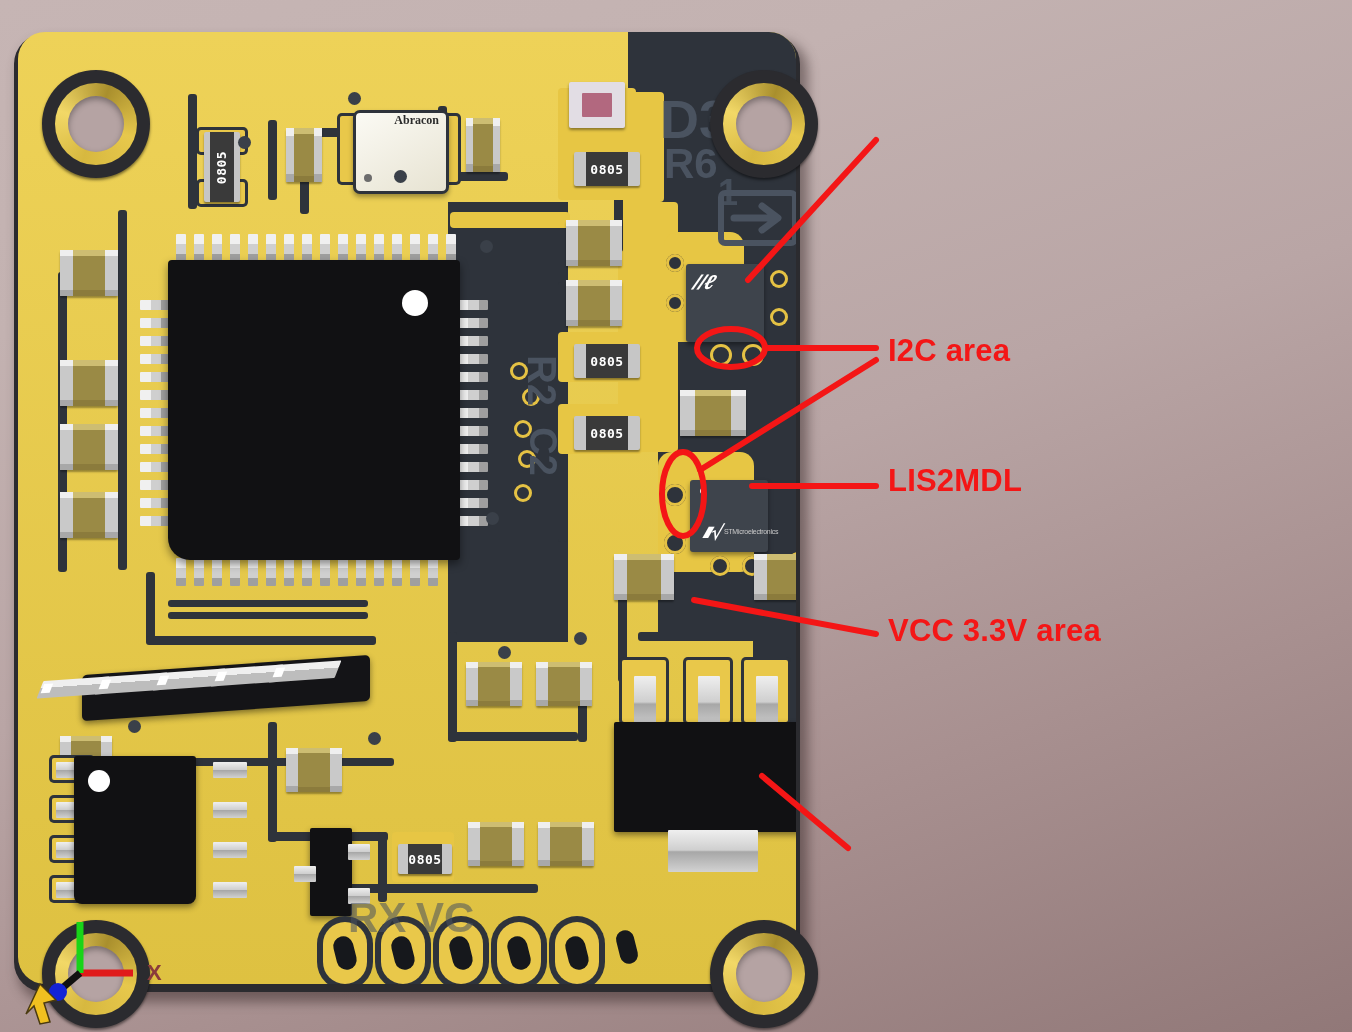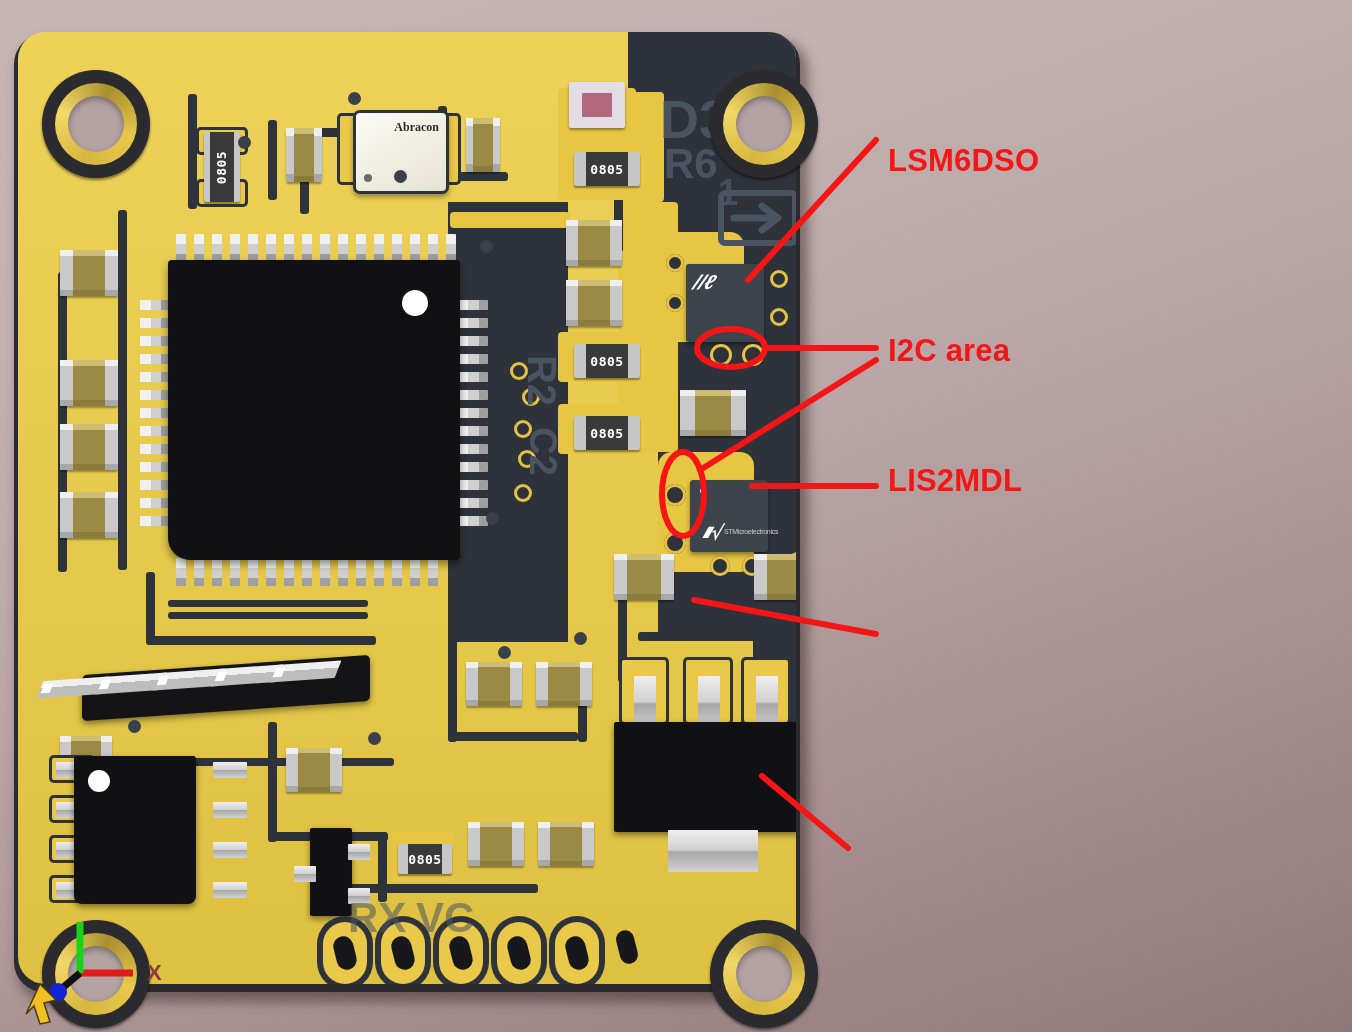--- a/index.html
+++ b/index.html
@@ -249,21 +249,21 @@
     left: 335px; top: 78px;
     width: 90px; height: 78px;
     background: #f4f1e6;
     background-image: linear-gradient(150deg,#fbfaf4 0%, #e7e3d2 100%);
     border: 3px solid #2e333b;
     border-radius: 7px;
     box-shadow: 0 3px 5px rgba(0,0,0,.35);
   }
   #xtal .brand {
     position: absolute;
-    right: 7px; top: 7px;
+    right: 7px; top: 0;
     font-family: "Liberation Serif", serif;
     font-size: 12px;
     color: #2b2b2b;
     font-weight: bold;
   }
   #xtal .pin1 {
     position: absolute;
     left: 8px; bottom: 9px;
     width: 8px; height: 8px; border-radius: 50%;
     background: #6c6c6c;
@@ -667,17 +667,17 @@
     <line x1="876" y1="486" x2="752" y2="486" stroke="#f41616" stroke-width="6" stroke-linecap="round"></line>
 
     <line x1="876" y1="634" x2="694" y2="600" stroke="#f41616" stroke-width="6" stroke-linecap="round"></line>
 
     <line x1="848" y1="848" x2="762" y2="776" stroke="#f41616" stroke-width="6" stroke-linecap="round"></line>
 
     <ellipse cx="731" cy="348" rx="34" ry="19" fill="none" stroke="#f41616" stroke-width="6"></ellipse>
     <ellipse cx="683" cy="494" rx="21" ry="42" fill="none" stroke="#f41616" stroke-width="6"></ellipse>
   </svg>
 
-  <div id="lbl-lsm6dso" class="anno-label">LSM6DSO</div>
   <div id="lbl-i2c" class="anno-label">I2C area</div>
   <div id="lbl-lis2mdl" class="anno-label">LIS2MDL</div>
+  <div id="lbl-vcc" class="anno-label">VCC 3.3V area</div>
 
 </div>
 
 </body></html>

